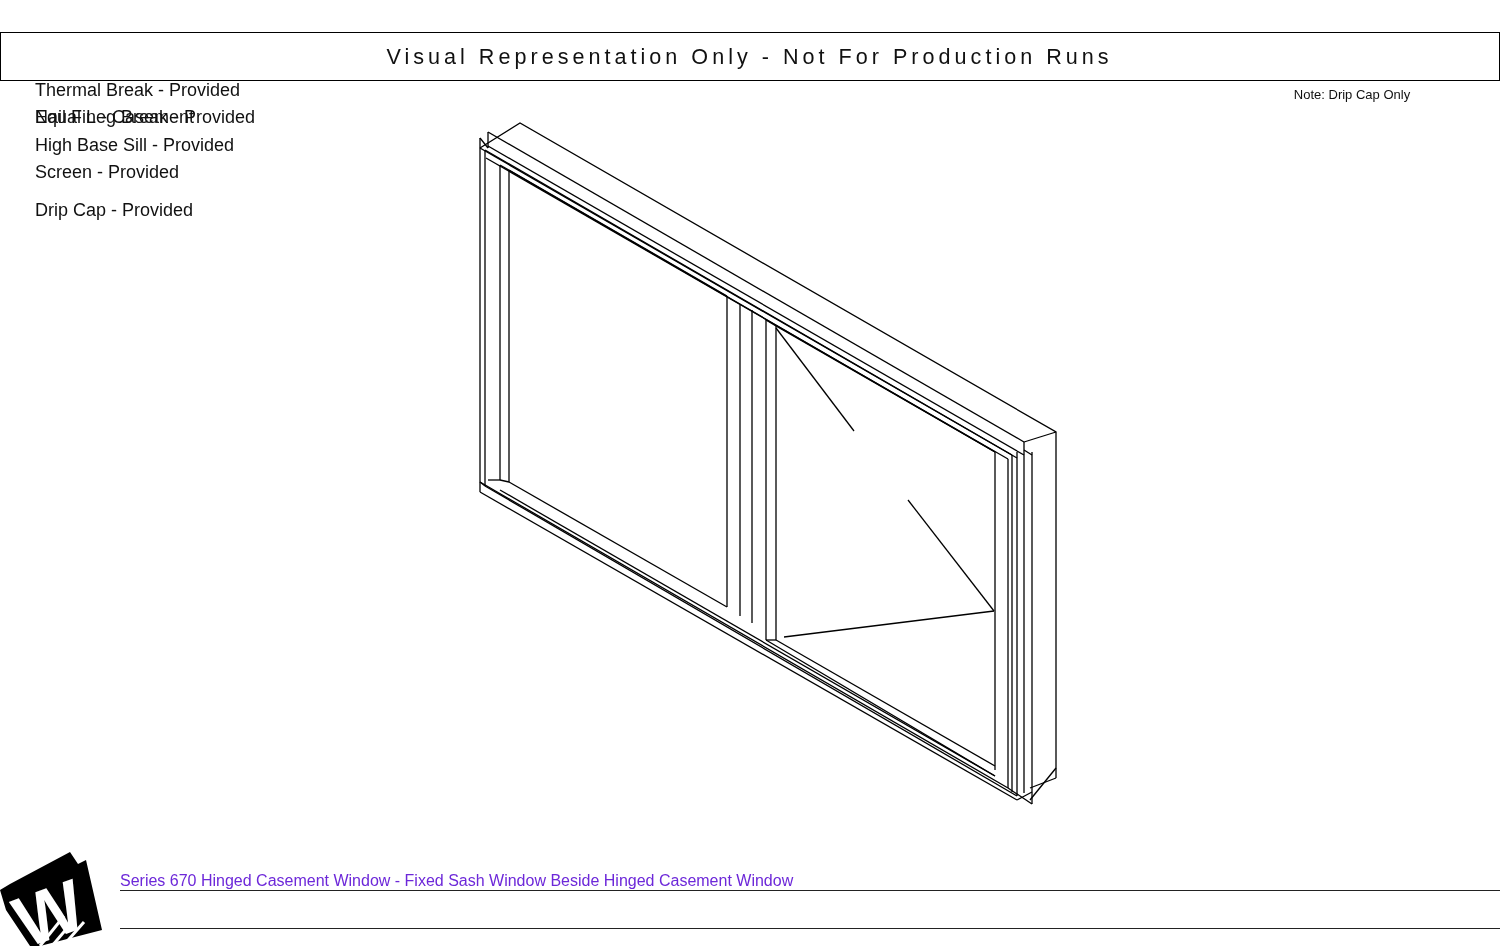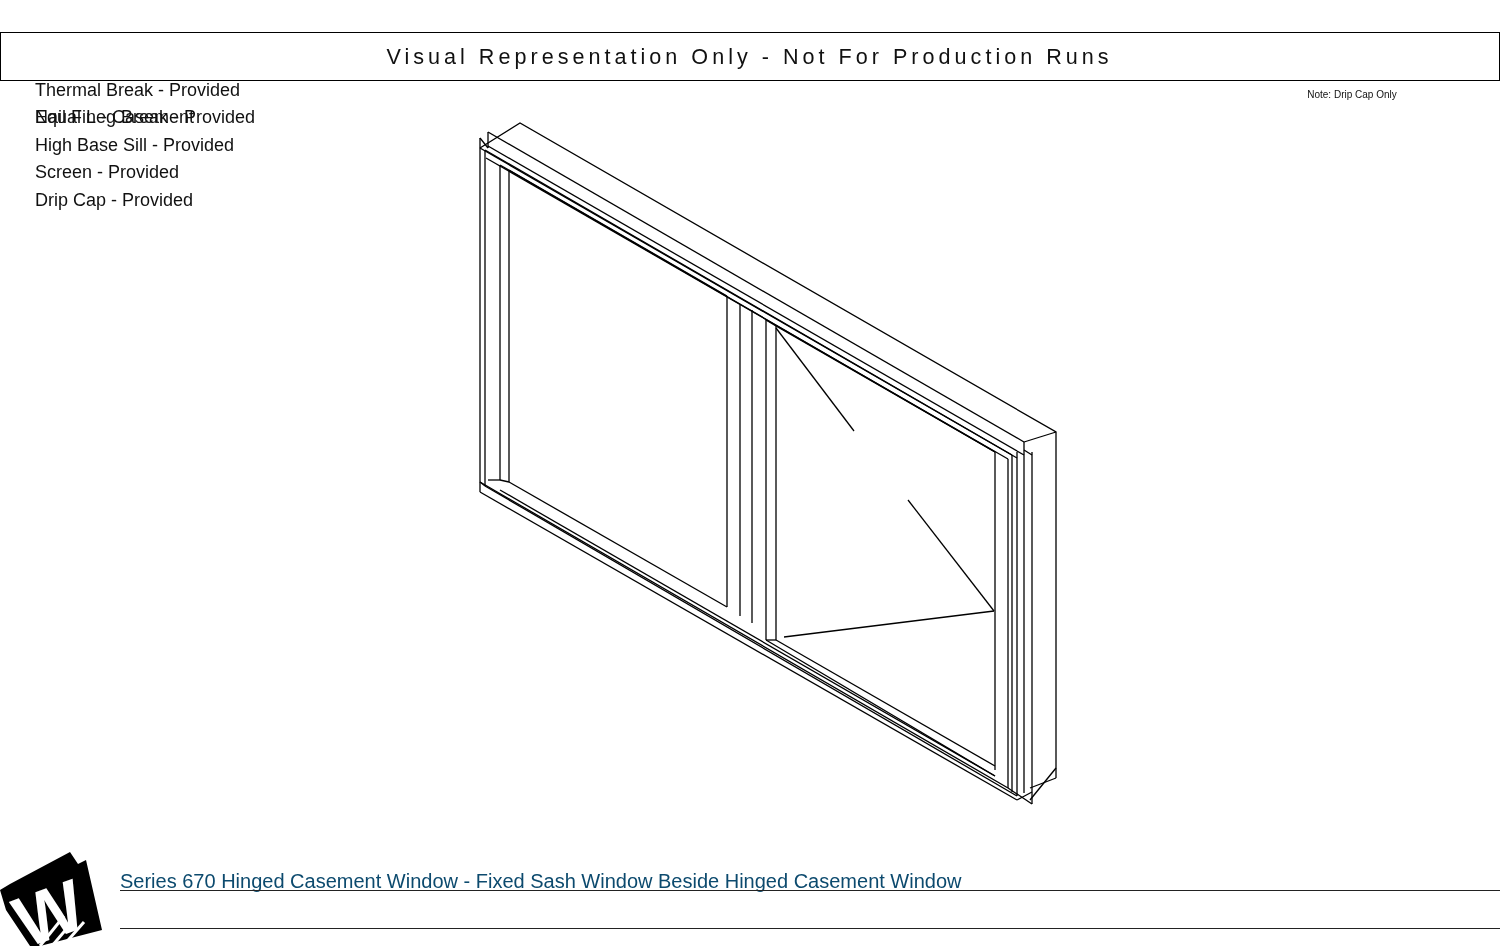--- a/index.html
+++ b/index.html
@@ -1,41 +1,41 @@
 <!DOCTYPE html>
 <html><head>
 <meta charset="utf-8">
 <style>
   html, body { margin:0; padding:0; background:#ffffff; }
   body { width:1500px; height:946px; position:relative; overflow:hidden; font-family:"Liberation Sans", sans-serif; color:#000; }
   .banner { position:absolute; left:0; top:0; width:1498px; height:47px; border:1px solid #000; box-sizing:content-box; display:flex; align-items:center; justify-content:center;margin-top:32px; }
   .banner-text { font-family:"Liberation Sans", sans-serif; font-size:22px; letter-spacing:4.1px; transform:scaleX(0.98); color:#111; padding-top:0px; }
   .features { position:absolute; left:35px; top:80px; }
   .feature { position:absolute; left:0; font-size:18px; white-space:nowrap; color:#111; }
-  .note { position:absolute; top:81px; right:38px; width:220px; text-align:center; font-size:10px; color:#111; line-height:27.5px; }
+  .note { position:absolute; top:81px; right:38px; width:220px; text-align:center; font-size:13px; color:#111; line-height:27.5px; }
   .drawing { position:absolute; left:0; top:0; width:1500px; height:946px; }
   .logo { position:absolute; left:0; top:850px; width:110px; height:96px; }
   .title-block { position:absolute; left:120px; top:872px; width:1380px; }
-  .product-title { font-size:20px; color:#0c4a6e; white-space:nowrap; line-height:18px; }
+  .product-title { font-size:16px; color:#6d28d9; white-space:nowrap; line-height:18px; }
   .rule { position:absolute; left:0; width:1380px; height:1px; background:#222; }
 </style>
 </head>
 <body>
 
 <div class="banner">
   <span class="banner-text">Visual Representation Only - Not For Production Runs</span>
 </div>
 
 <div class="features">
   <div class="feature" style="top:0px">Thermal Break - Provided</div>
   <div class="feature" style="top:27px">Nail Fin - Casement</div>
   <div class="feature" style="top:27px">Equal Leg Break - Provided</div>
   <div class="feature" style="top:55px">High Base Sill - Provided</div>
   <div class="feature" style="top:82px">Screen - Provided</div>
-  <div class="feature" style="top:110px">Drip Cap - Provided</div>
+  <div class="feature" style="top:120px">Drip Cap - Provided</div>
 </div>
 
 <div class="note">
   <div>Note: Drip Cap Only</div>
 </div>
 
 <svg class="drawing" viewBox="0 0 1500 946" xmlns="http://www.w3.org/2000/svg">
   <g fill="none" stroke="#000" stroke-width="1.3" stroke-linejoin="miter">
 
     <g>

